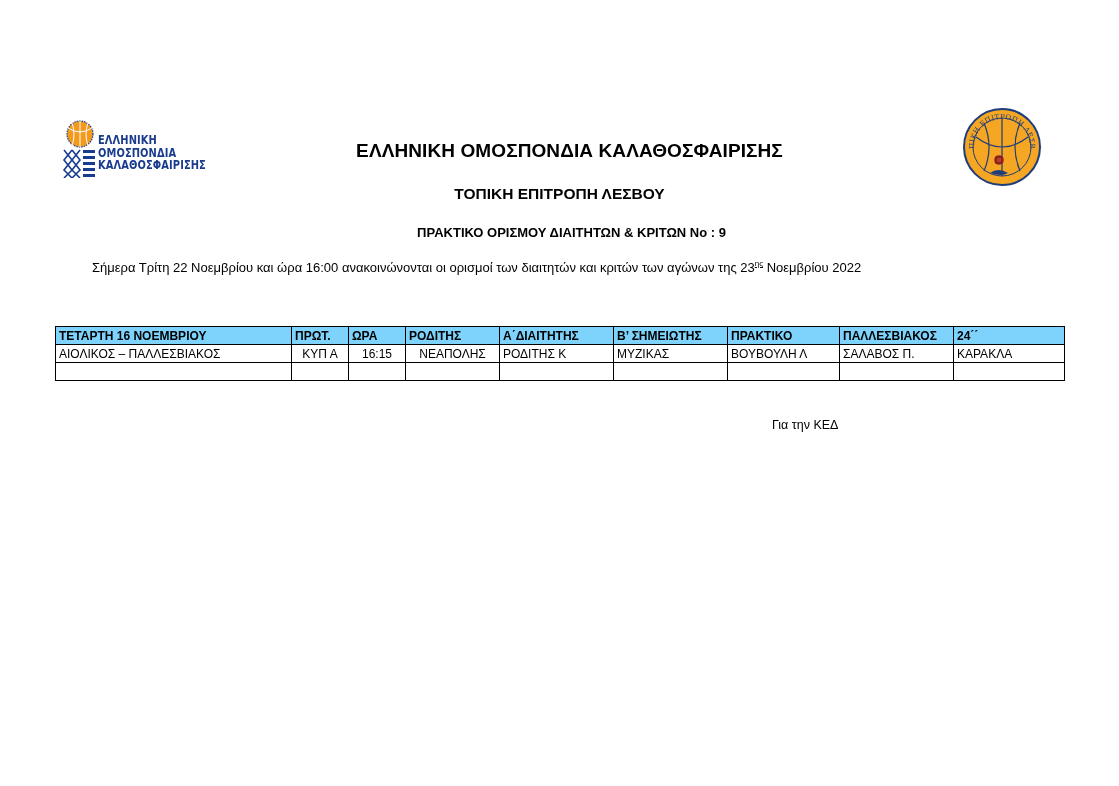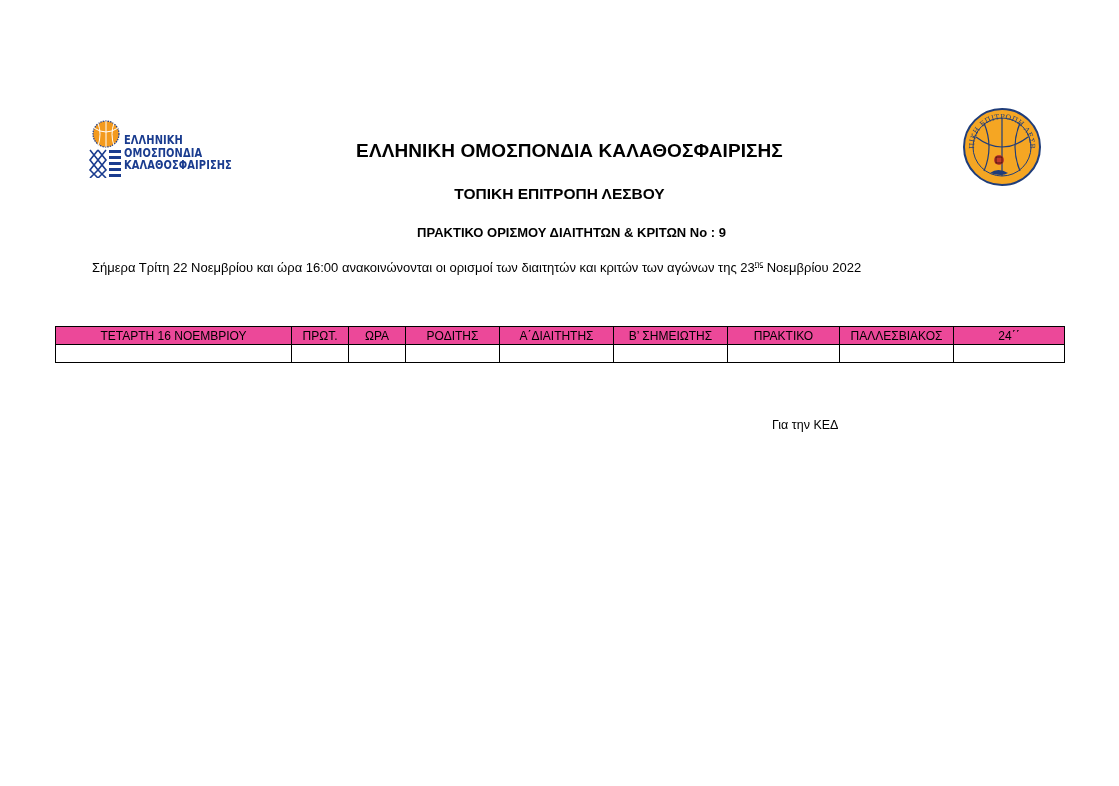--- a/index.html
+++ b/index.html
@@ -1,42 +1,42 @@
 <!DOCTYPE html>
 <html><head>
 <meta charset="utf-8">
 <style>
   html, body { margin:0; padding:0; background:#ffffff; }
   body { width:1119px; height:786px; position:relative; overflow:hidden;
          font-family:"Liberation Sans", "DejaVu Sans", sans-serif; color:#000; }
   .abs { position:absolute; }
 
   
-  .logo-left { left:86px; top:120px; width:140px; height:60px; }
+  .logo-left { left:60px; top:120px; width:140px; height:60px; }
   .logo-left .mark { position:absolute; left:0; top:0; width:36px; height:58px; }
   .logo-left .words { position:absolute; left:38px; top:14px; font-weight:bold;
       color:#1a3c8f; font-size:11.5px; line-height:12.5px; letter-spacing:0.1px;
       font-family:"DejaVu Sans", sans-serif; transform:scaleX(0.86); transform-origin:left top; }
 
   
   .logo-right { left:962px; top:107px; width:80px; height:80px; }
 
   .title { left:0; width:1119px; text-align:center; font-weight:bold; }
   .t1 { top:140px; font-size:19px; letter-spacing:0.1px;margin-left:10px; }
   .t2 { top:185px; font-size:15.5px; }
   .t3 { top:225px; font-size:13px;padding-left:12px; }
 
   .intro { left:92px; top:259px; font-size:13px; white-space:nowrap; }
   .intro sup { font-size:8px; vertical-align:6px;text-decoration:underline; }
 
   table.sched { position:absolute; left:55px; top:326px; border-collapse:collapse;
       table-layout:fixed; font-size:12px; }
   table.sched td, table.sched th { border:1px solid #000; padding:0 3px; height:17px;
       white-space:nowrap; overflow:hidden; }
-  table.sched th { background:#ec4899; font-weight:normal; text-align:center; font-size:12px; }
+  table.sched th { background:#7dd3fc; font-weight:bold; text-align:left; font-size:12px; }
   table.sched td.c { text-align:center; }
   table.sched td.l { text-align:left; }
 
   .signoff { left:772px; top:418px; font-size:12.5px; }
 </style>
 </head>
 <body>
 
 <div class="abs logo-left">
   <svg class="mark" viewBox="0 0 36 58" width="36" height="58">
@@ -105,20 +105,31 @@
       <th>ΡΟΔΙΤΗΣ</th>
       <th>Α΄ΔΙΑΙΤΗΤΗΣ</th>
       <th>Β’ ΣΗΜΕΙΩΤΗΣ</th>
       <th>ΠΡΑΚΤΙΚΟ</th>
       <th>ΠΑΛΛΕΣΒΙΑΚΟΣ</th>
       <th>24΄΄</th>
     </tr>
   </thead>
   <tbody>
     <tr>
+      <td class="l">ΑΙΟΛΙΚΟΣ – ΠΑΛΛΕΣΒΙΑΚΟΣ</td>
+      <td class="c">ΚΥΠ Α</td>
+      <td class="c">16:15</td>
+      <td class="c">ΝΕΑΠΟΛΗΣ</td>
+      <td class="l">ΡΟΔΙΤΗΣ Κ</td>
+      <td class="l">ΜΥΖΙΚΑΣ</td>
+      <td class="l">ΒΟΥΒΟΥΛΗ Λ</td>
+      <td class="l">ΣΑΛΑΒΟΣ Π.</td>
+      <td class="l">ΚΑΡΑΚΛΑ</td>
+    </tr>
+    <tr>
       <td class="l"></td>
       <td class="c"></td>
       <td class="c"></td>
       <td class="c"></td>
       <td class="l"></td>
       <td class="l"></td>
       <td class="l"></td>
       <td class="l"></td>
       <td class="l"></td>
     </tr>

